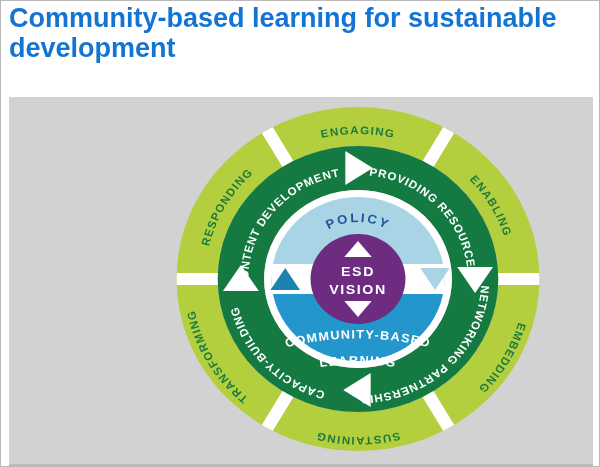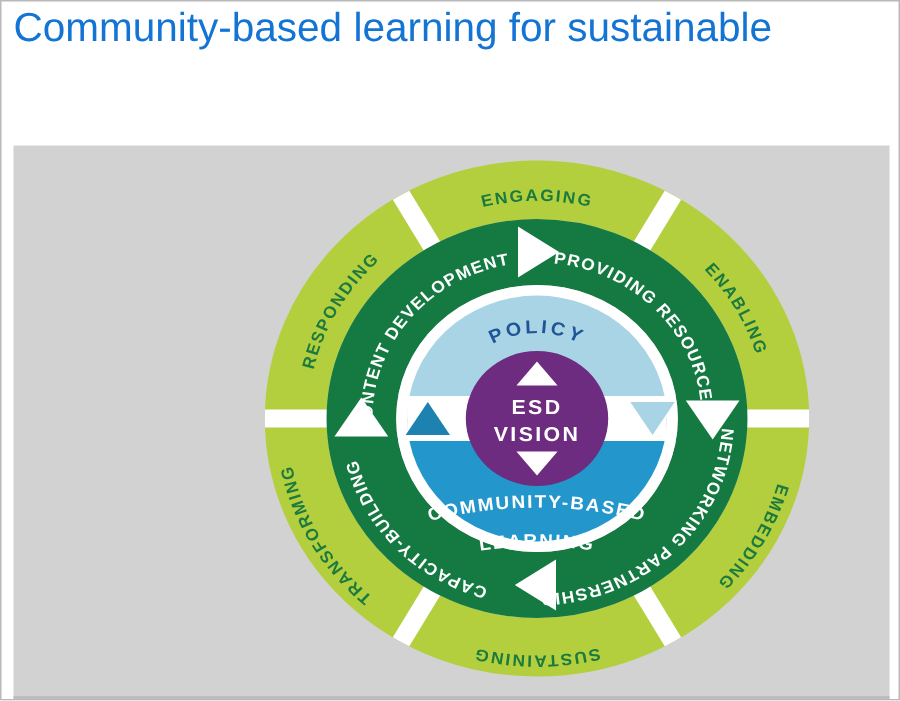--- a/index.html
+++ b/index.html
@@ -9,21 +9,21 @@
     border:1px solid #b9b9b9;
     background:#ffffff;
     font-family:"Liberation Sans", sans-serif;
     overflow:hidden;
   }
   .header{position:absolute;left:8px;top:2px;width:572px;}
   .page-title{
     margin:0;
     font-size:27px;
     line-height:30px;
-    font-weight:400;
+    font-weight:700;
     letter-spacing:0px;
   }
   .diagram-panel{
     position:absolute;
     left:8px;top:96px;
     width:584px;height:367px;
     border-bottom:2px solid #bdbdbd;
   }
   .diagram-svg{display:block;}
   .ring-label{font-weight:bold;font-size:11px;letter-spacing:1.2px;}
@@ -33,20 +33,21 @@
   .center-label{font-weight:bold;font-size:13.5px;letter-spacing:1.5px;fill:#ffffff;text-anchor:middle;}
 </style>
 </head>
 <body>
 
 <div class="page">
 
   <div class="header">
     <h1 class="page-title" style="color: rgb(20, 116, 212);">
       <span style="display:block">Community-based learning for sustainable</span>
+      <span style="display:block">development</span>
     </h1>
   </div>
 
   <div class="diagram-panel" style="background-color: rgb(210, 210, 210);">
     <svg class="diagram-svg" width="584" height="365" viewBox="0 0 584 365" xmlns="http://www.w3.org/2000/svg">
 
       <defs>
         <clipPath id="limeclip">
             <circle cx="0" cy="0" r="172"></circle>
           </clipPath>

